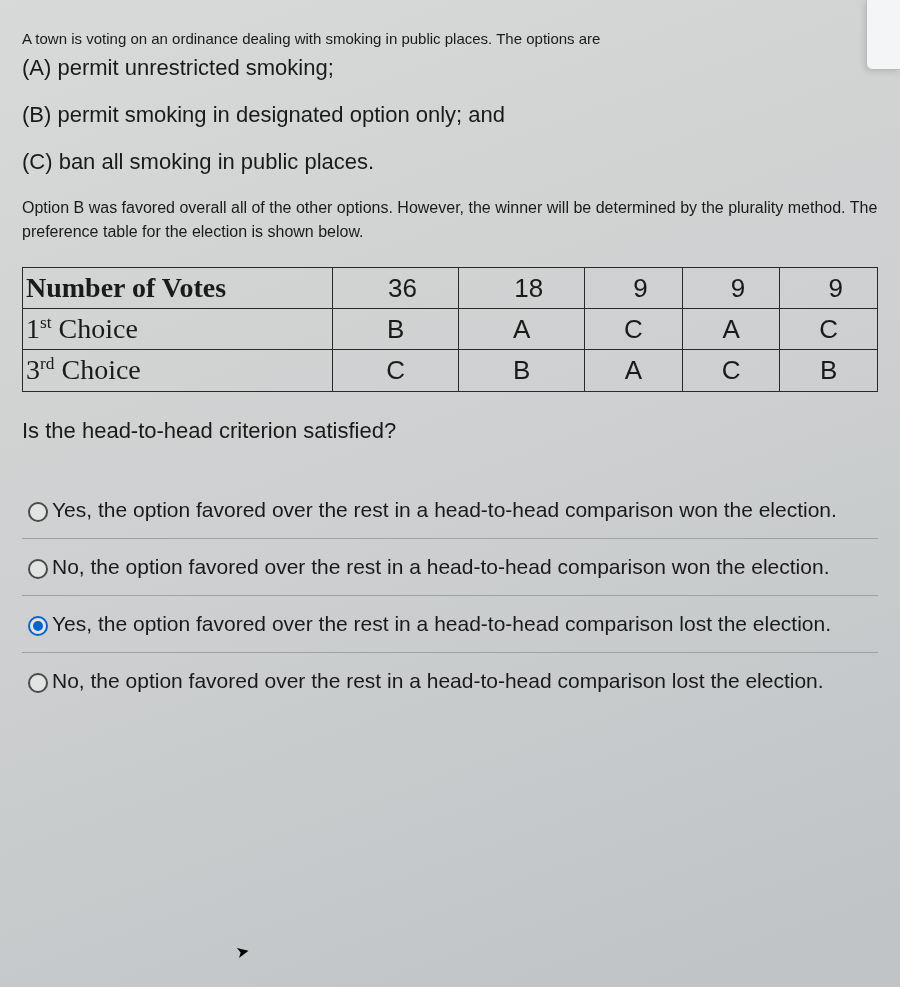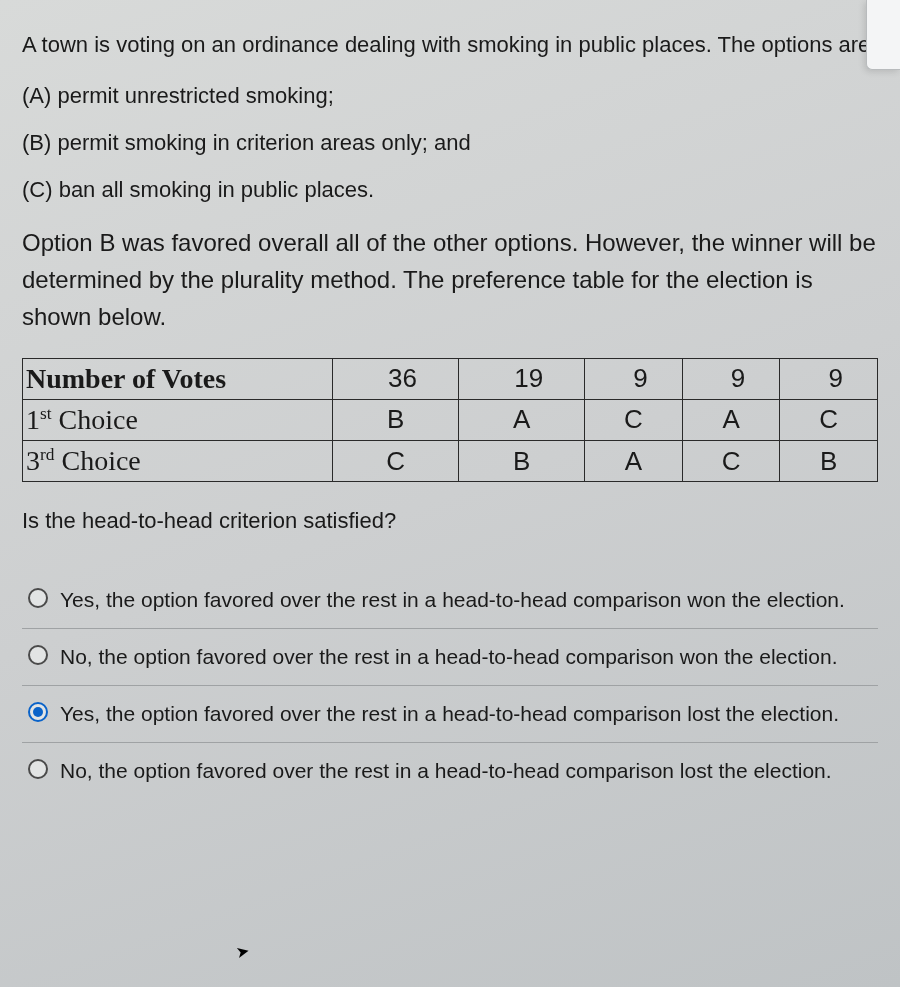--- a/index.html
+++ b/index.html
@@ -5,23 +5,23 @@
     * { box-sizing: border-box; margin: 0; padding: 0; }
     body {
       width: 900px;
       height: 987px;
       background: linear-gradient(160deg, #d8dad9 0%, #cdcfd0 50%, #bfc3c5 100%);
       font-family: Arial, Helvetica, sans-serif;
       color: #1a1a1a;
       padding: 28px 22px 20px 22px;
       position: relative;
     }
-    .intro { font-size: 22px; line-height: 1.5; margin-bottom: 18px; }
+    .intro { font-size: 15px; line-height: 1.5; }
     .opt { font-size: 22px; line-height: 1.5; margin-bottom: 14px; }
-    .body-para { font-size: 24px; line-height: 1.55; margin-bottom: 22px; margin-top: 18px; }
+    .body-para { font-size: 16px; line-height: 1.55; margin-bottom: 22px; margin-top: 18px; }
     table.pref {
       border-collapse: collapse;
       width: 100%;
       margin-bottom: 26px;
       font-size: 26px;
     }
     table.pref th, table.pref td {
       border: 1.5px solid #2a2a2a;
       padding: 4px 10px;
       text-align: center;
@@ -34,22 +34,22 @@
       padding-left: 3px;
       width: 310px;
     }
     table.pref tr:first-child td.row-head { font-weight: bold; }
     table.pref tr:first-child td.val { font-weight: normal; padding-left: 24px; }
     .ord sup { font-size: 0.62em; vertical-align: super; }
     .question { font-size: 22px; margin-bottom: 38px; }
     .choices { width: 100%; }
     .choice-row {
       display: flex;
-      align-items: flex-start;
-      gap: 12px;
+      align-items: flex-end;
+      gap: 4px;
       padding: 16px 6px;
       border-top: 1px solid #9fa2a4;
       font-size: 21px;
     }
     .choice-row:first-child { border-top: none; }
     .radio {
       width: 20px; height: 20px;
       border: 2px solid #4a4a4a;
       border-radius: 50%;
       flex: 0 0 auto;
@@ -82,31 +82,31 @@
     }
   </style>
 </head>
 <body>
 
 <div class="corner"></div>
 
 <p class="intro">A town is voting on an ordinance dealing with smoking in public places.  The options are</p>
 
 <p class="opt">(A) permit unrestricted smoking;</p>
-<p class="opt">(B) permit smoking in criterion areas only; and</p>
+<p class="opt">(B) permit smoking in designated option only; and</p>
 <p class="opt">(C) ban all smoking in public places.</p>
 
 <p class="body-para">Option B was favored overall all of the other options.  However, the winner will be determined by the plurality method.  The preference table for the election is shown below.</p>
 
 <table class="pref">
   <tbody>
       <tr>
     <td class="row-head">Number of Votes</td>
     <td class="val">36</td>
-    <td class="val">19</td>
+    <td class="val">18</td>
     <td class="val">9</td>
     <td class="val">9</td>
     <td class="val">9</td>
   </tr>
   <tr>
     <td class="row-head ord"><span>1</span><sup>st</sup><span> Choice</span></td>
     <td>B</td>
     <td>A</td>
     <td>C</td>
     <td>A</td>

